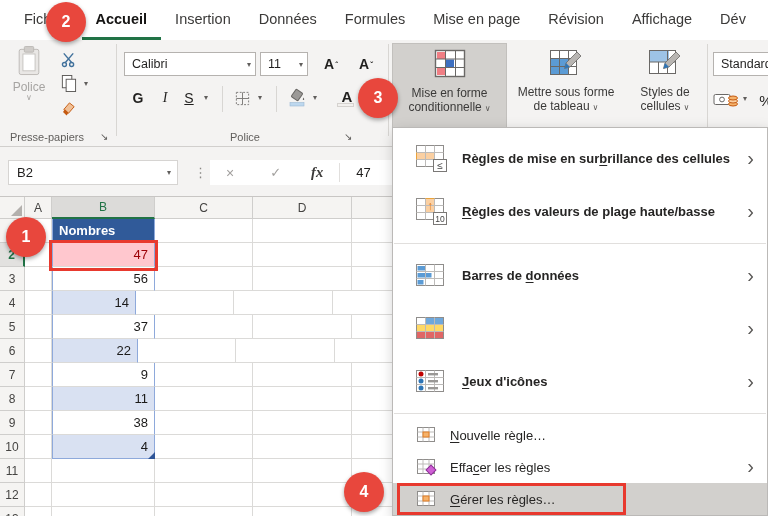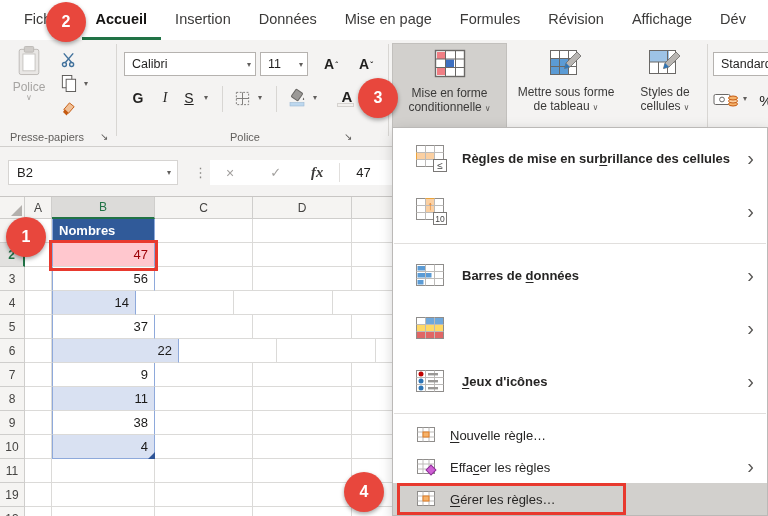--- a/index.html
+++ b/index.html
@@ -92,22 +92,22 @@
 </head>
 <body>
 
 <div id="app">
 
   <div id="tabbar">
       <div class="tab">Fichier</div>
       <div class="tab active">Accueil</div>
       <div class="tab">Insertion</div>
       <div class="tab">Données</div>
+      <div class="tab">Formules</div>
       <div class="tab">Mise en page</div>
-      <div class="tab">Formules</div>
       <div class="tab">Révision</div>
       <div class="tab">Affichage</div>
       <div class="tab">Dév</div>
     </div>
 
   <div id="ribbon">
 
     <div class="abs paste">
       <span>
         <svg width="28" height="32" viewBox="0 0 30 34">
@@ -316,21 +316,21 @@
         <div class="cell" style="width: 27px;"></div>
         <div class="cell" style="width: 103px; border-left: 1px solid rgb(142, 169, 219); border-right: 1px solid rgb(142, 169, 219);">37</div>
         <div class="cell" style="width: 98px;"></div>
         <div class="cell" style="width: 99px;"></div>
         <div class="cell" style="width: 98px;"></div>
         <div class="cell" style="width: 98px;"></div>
       </div>
       <div class="grow">
         <div class="rh" style="width: 25px;">6</div>
         <div class="cell" style="width: 27px;"></div>
-        <div class="cell band" style="width: 127px; border-left: 1px solid rgb(142, 169, 219); border-right: 1px solid rgb(142, 169, 219);">22</div>
+        <div class="cell band" style="width: 86px; border-left: 1px solid rgb(142, 169, 219); border-right: 1px solid rgb(142, 169, 219);">22</div>
         <div class="cell" style="width: 98px;"></div>
         <div class="cell" style="width: 99px;"></div>
         <div class="cell" style="width: 98px;"></div>
         <div class="cell" style="width: 98px;"></div>
       </div>
       <div class="grow">
         <div class="rh" style="width: 25px;">7</div>
         <div class="cell" style="width: 27px;"></div>
         <div class="cell" style="width: 103px; border-left: 1px solid rgb(142, 169, 219); border-right: 1px solid rgb(142, 169, 219);">9</div>
         <div class="cell" style="width: 98px;"></div>
@@ -368,21 +368,21 @@
       <div class="grow">
         <div class="rh" style="width: 25px;">11</div>
         <div class="cell" style="width: 27px;"></div>
         <div class="cell" style="width: 103px;"></div>
         <div class="cell" style="width: 98px;"></div>
         <div class="cell" style="width: 99px;"></div>
         <div class="cell" style="width: 98px;"></div>
         <div class="cell" style="width: 98px;"></div>
       </div>
       <div class="grow">
-        <div class="rh" style="width: 25px;">19</div>
+        <div class="rh" style="width: 25px;">12</div>
         <div class="cell" style="width: 27px;"></div>
         <div class="cell" style="width: 103px;"></div>
         <div class="cell" style="width: 98px;"></div>
         <div class="cell" style="width: 99px;"></div>
         <div class="cell" style="width: 98px;"></div>
         <div class="cell" style="width: 98px;"></div>
       </div>
       <div class="grow">
         <div class="rh" style="width: 25px;">13</div>
         <div class="cell" style="width: 27px;"></div>
@@ -412,20 +412,21 @@
         <span class="mic">
           <svg width="34" height="31" viewBox="0 0 34 31">
             <rect x="1.5" y="2.5" width="27" height="21" fill="#fff" stroke="#8f8d8b"></rect>
             <rect x="10.5" y="2.5" width="9" height="14" fill="#FBD0A2" stroke="#E8A33D"></rect>
             <path d="M10.5 2.5v21M19.5 2.5v21M1.5 9.5h27M1.5 16.5h27" stroke="#bdbbb9" fill="none"></path>
             <text x="15" y="13.5" font-size="12" fill="#E07C24" text-anchor="middle" font-weight="bold">↑</text>
             <rect x="18.5" y="16.5" width="13" height="12" fill="#fff" stroke="#7a7876"></rect>
             <text x="25" y="25.5" font-size="8.5" fill="#444" text-anchor="middle">10</text>
           </svg>
         </span>
+        <span class="mlabel"><u>R</u>ègles des valeurs de plage haute/basse</span>
         <span class="msub">›</span>
       </div>
       <div class="msep"></div>
       <div class="mi big">
         <span class="mic">
           <svg width="34" height="28" viewBox="0 0 34 28">
             <rect x="1.5" y="2.5" width="27" height="21" fill="#fff" stroke="#8f8d8b"></rect>
             <rect x="2.5" y="4" width="8" height="4.5" fill="#5B9BD5"></rect>
             <rect x="2.5" y="11" width="14" height="4.5" fill="#5B9BD5"></rect>
             <rect x="2.5" y="18" width="6" height="4.5" fill="#5B9BD5"></rect>

